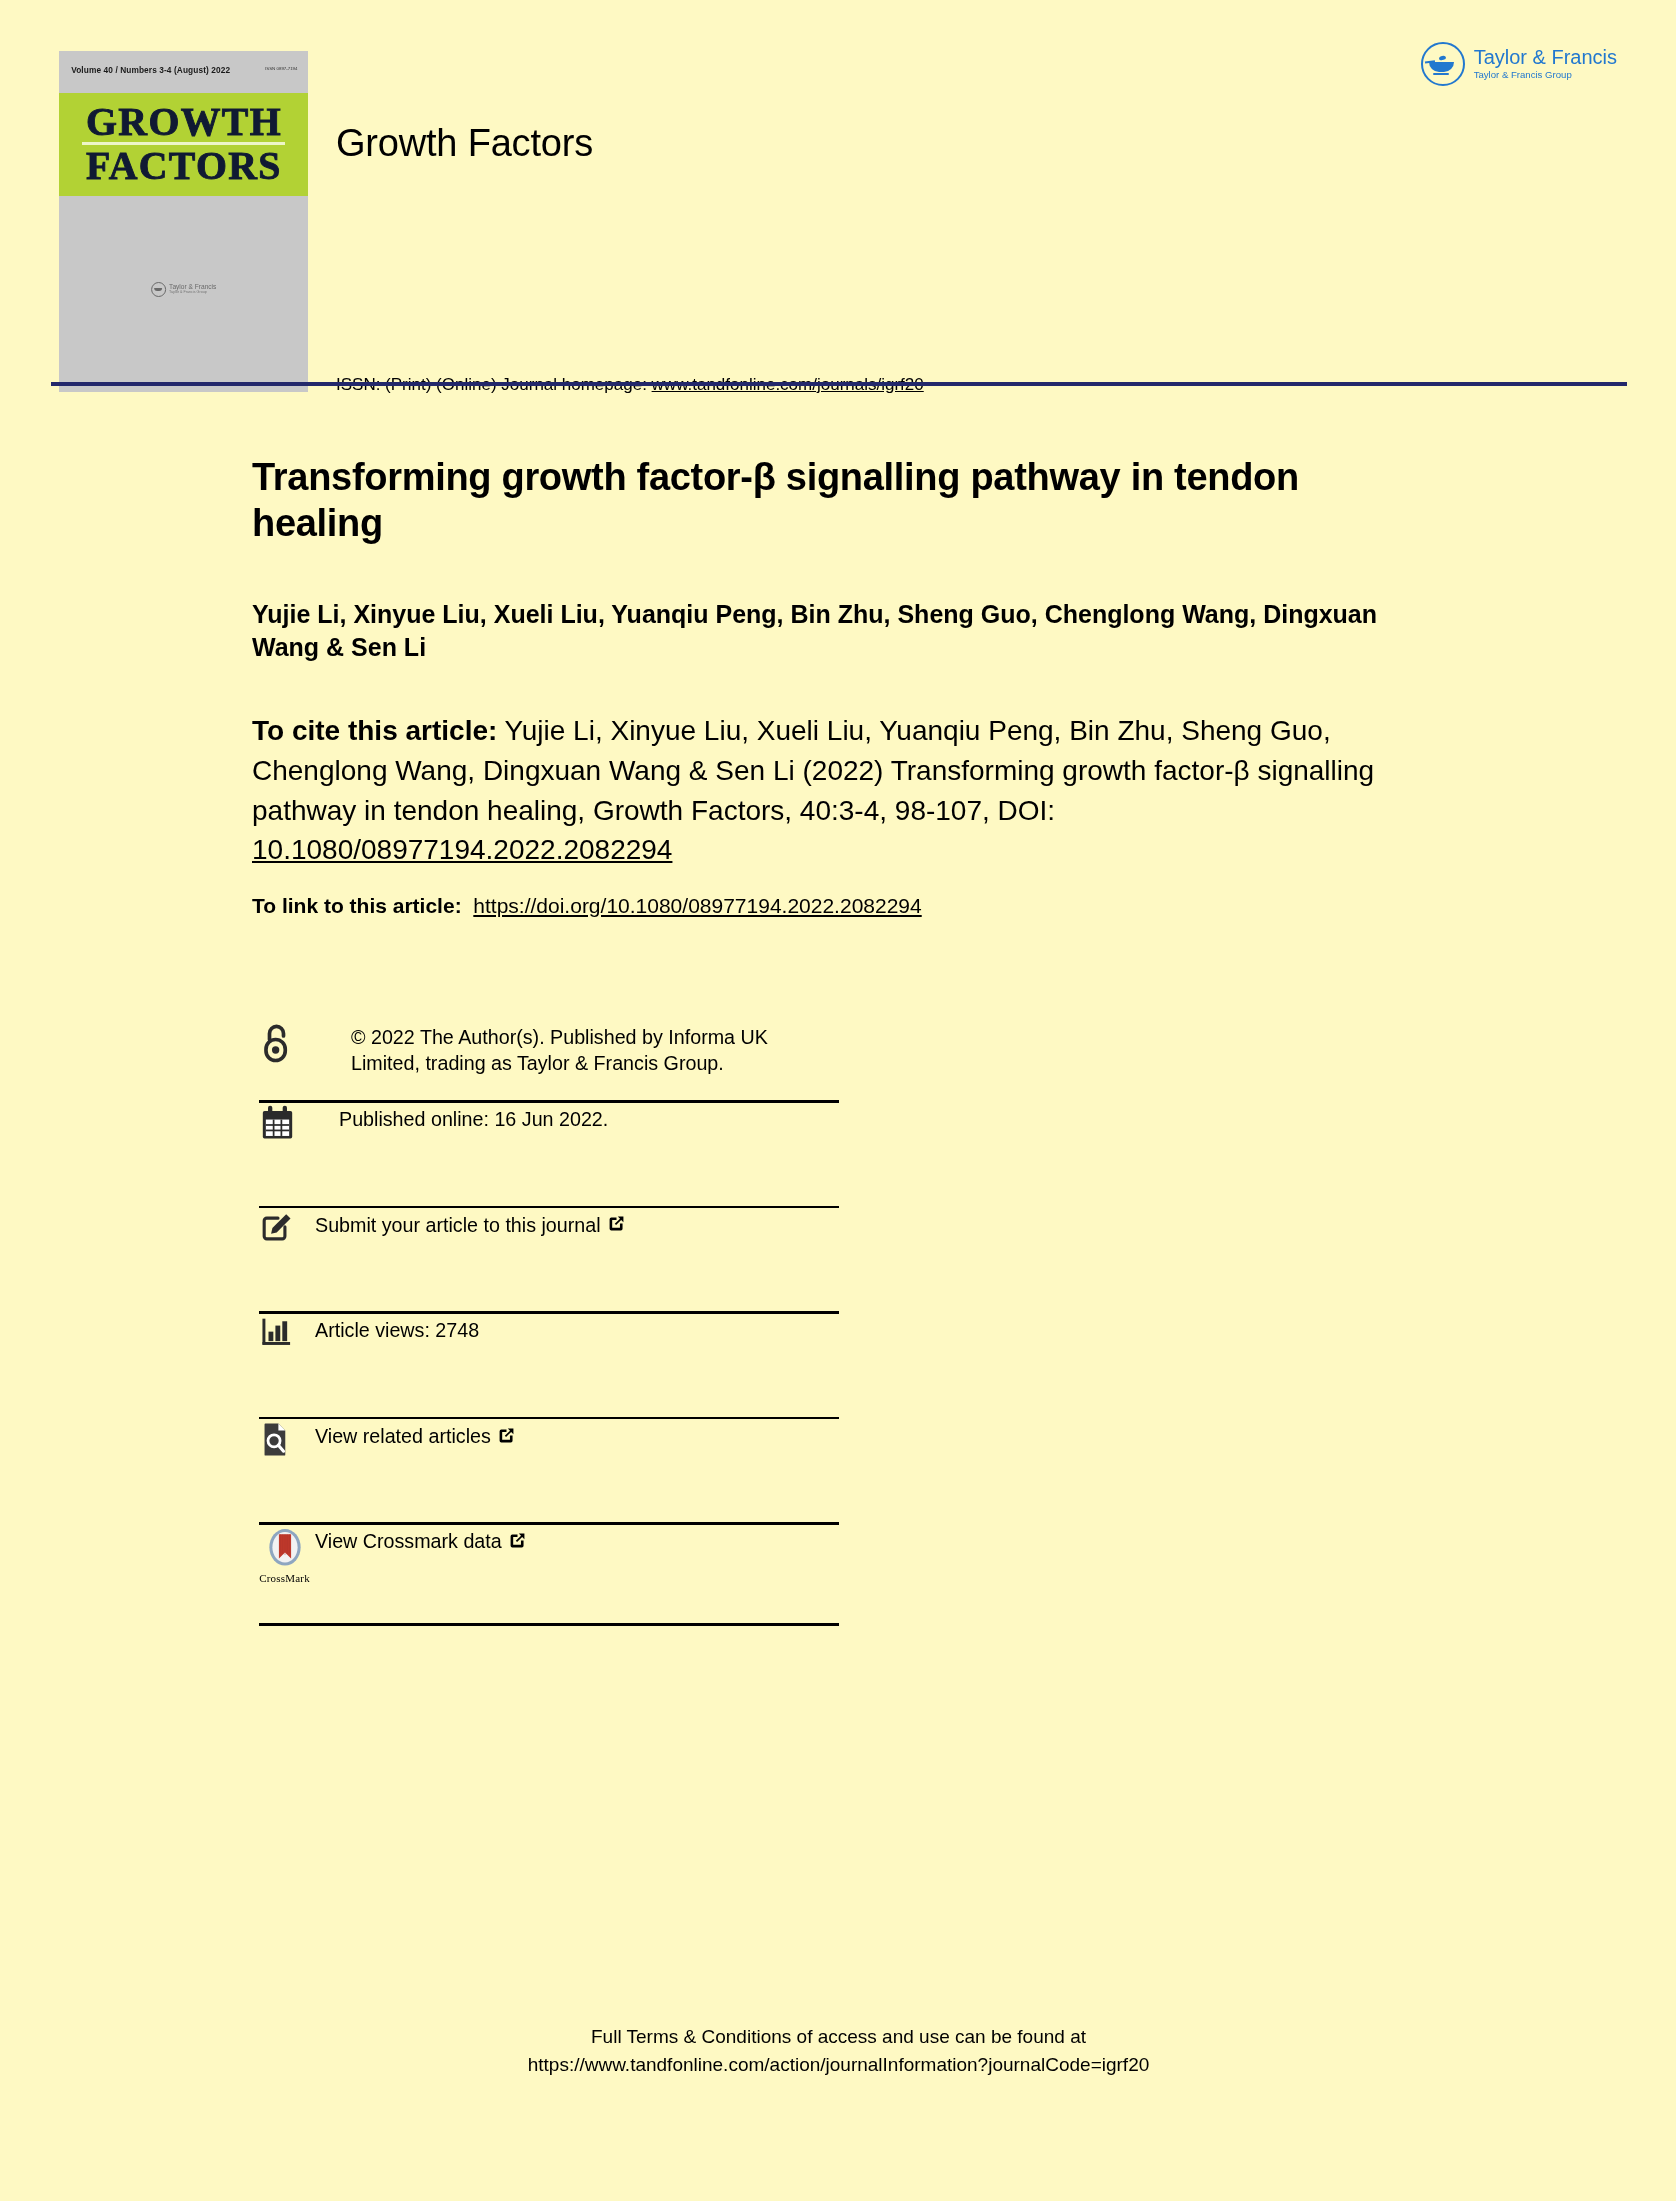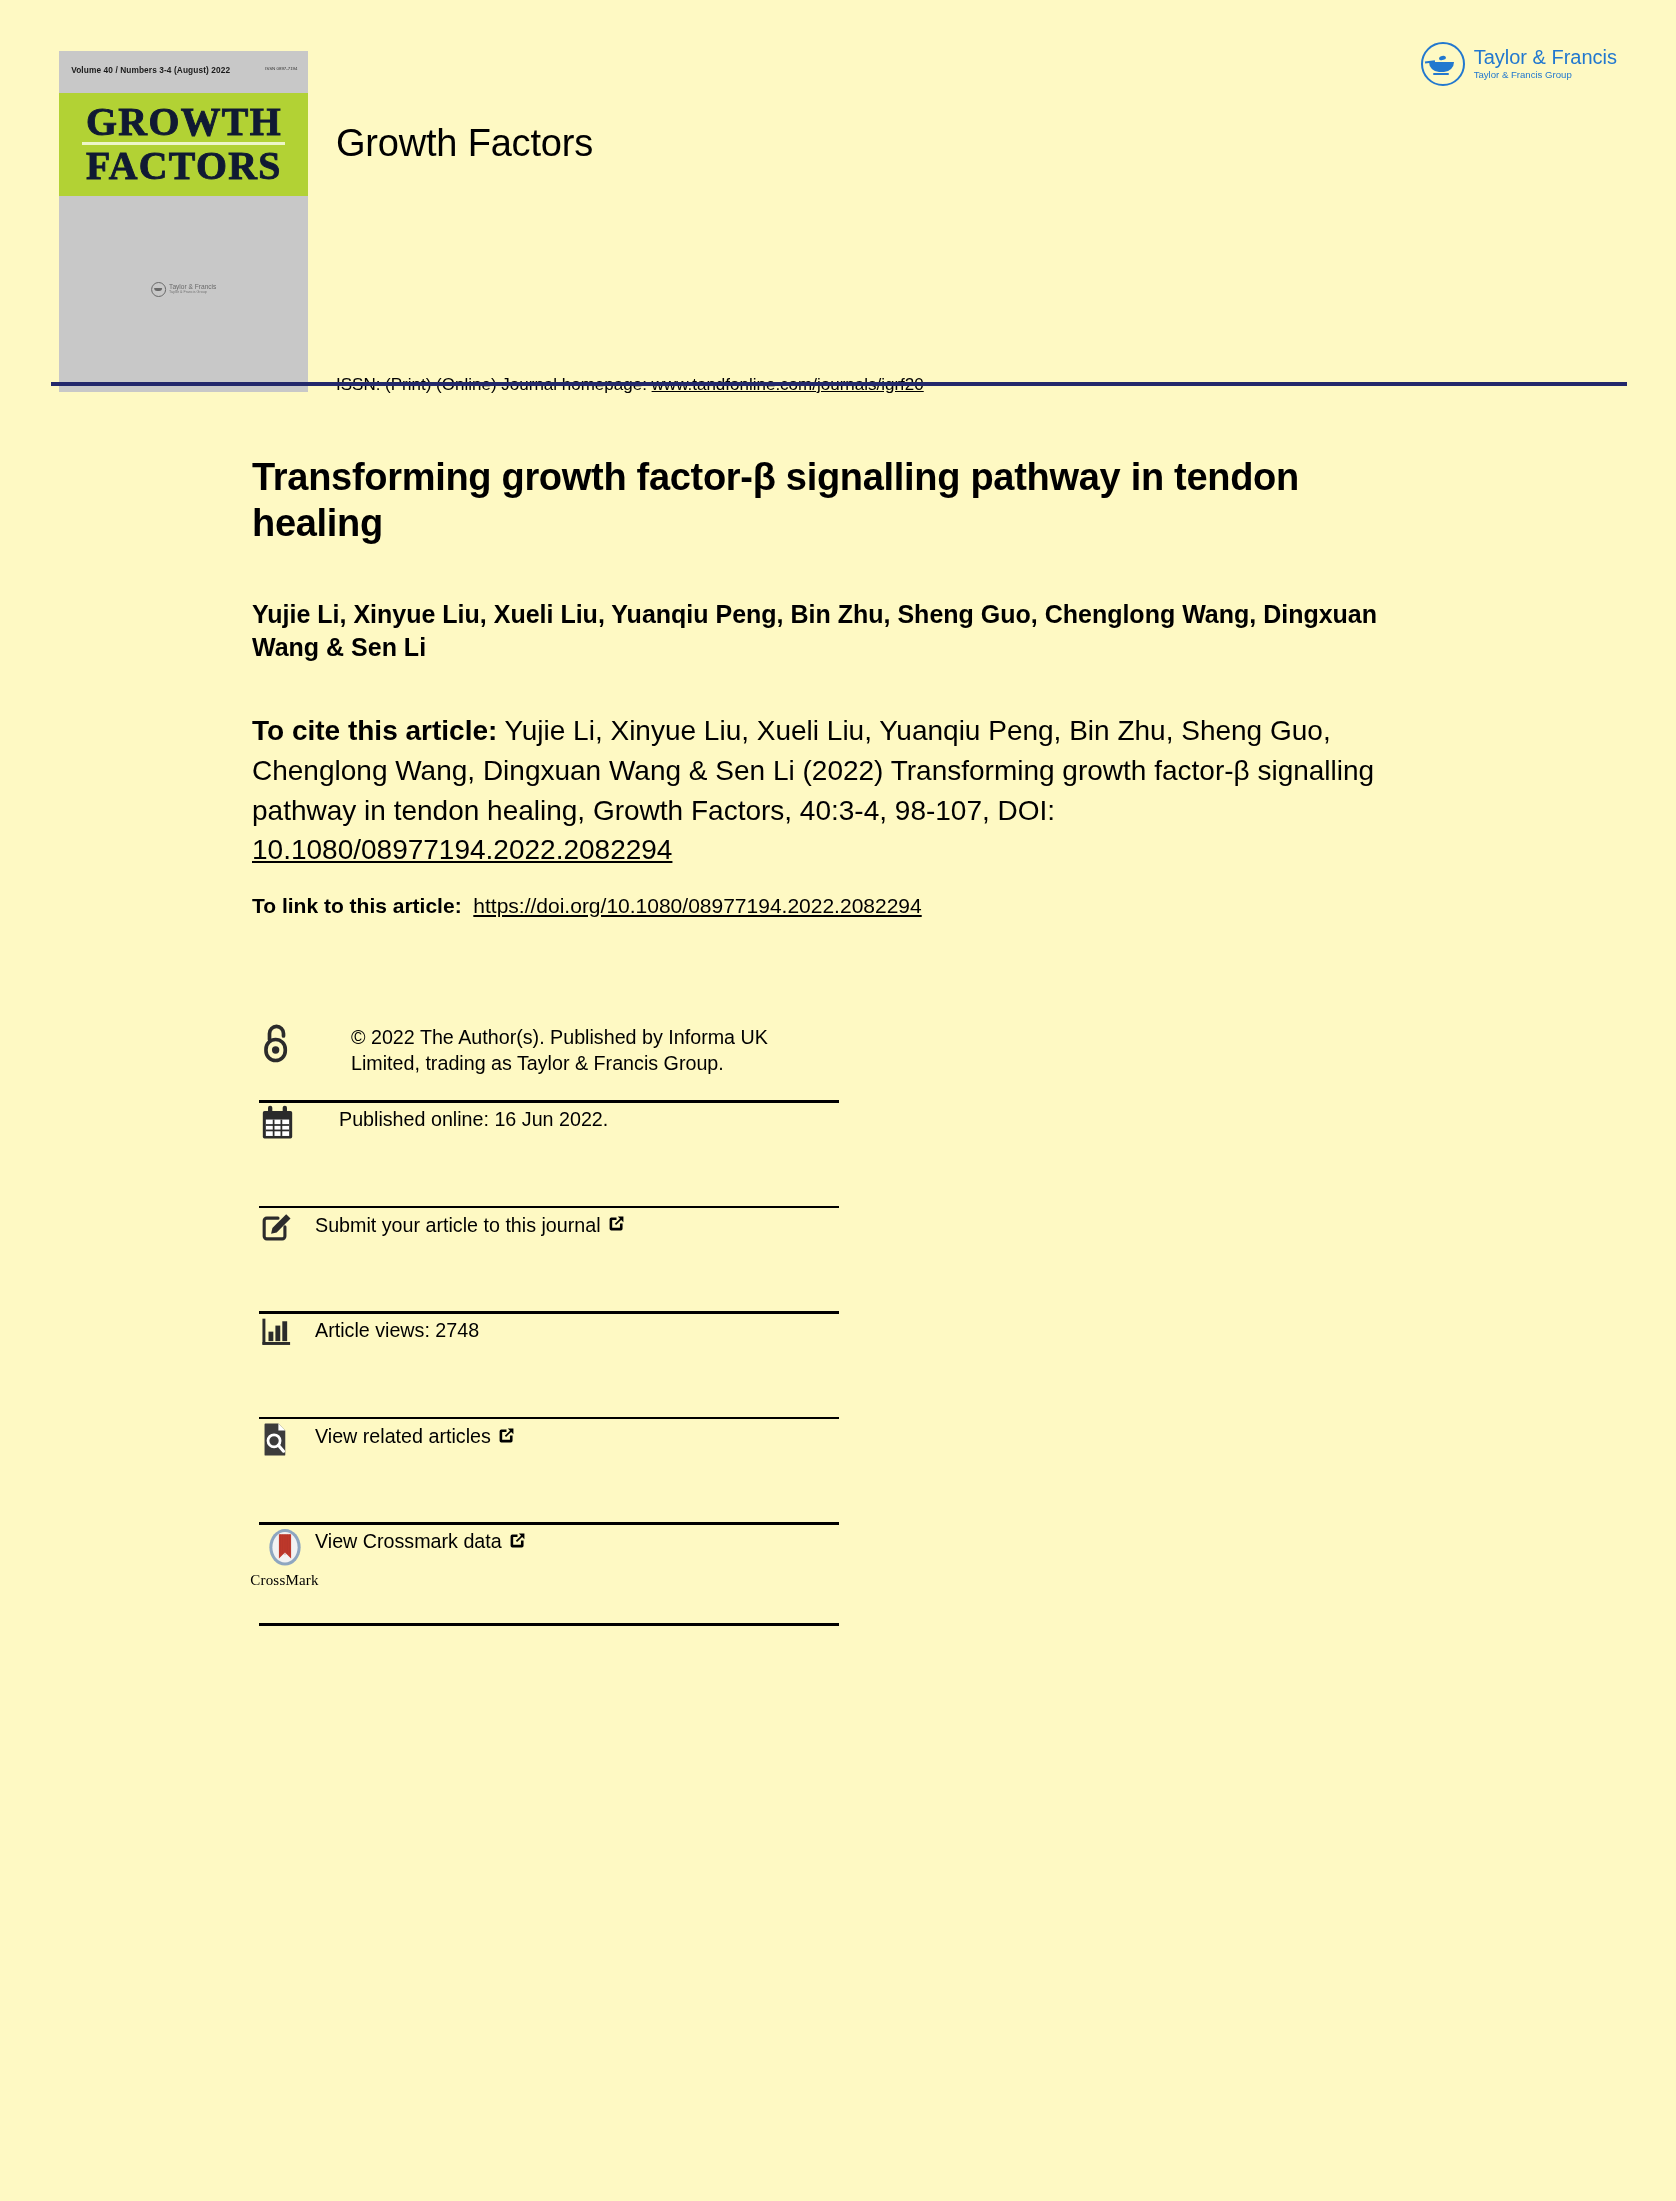--- a/index.html
+++ b/index.html
@@ -292,21 +292,21 @@
   }
 
   .crossmark-wrap {
     display: flex;
     flex-direction: column;
     align-items: center;
     width: 51px;
   }
   .crossmark-label {
     font-family: "Liberation Serif", serif;
-    font-size: 15px;
+    font-size: 11px;
     color: #000;
     margin-top: 0.9px;
     letter-spacing: 0.2px;
   }
 
   
   .footer {
     position: absolute;
     left: 0;
     top: 2023px;
@@ -486,15 +486,19 @@
             <path d="M3 6 a2 2 0 0 1 2-2 h6 v3 H6 v9 h9 v-5 h3 v6 a2 2 0 0 1 -2 2 H5 a2 2 0 0 1 -2 -2 z" fill="#000"></path>
             <path d="M12.5 3 H19 V9.5 L16.4 6.9 L10.5 12.8 L9 11.3 L15.1 5.4 z" fill="#000"></path>
           </svg>
         </span>
       </div>
     </div>
     <div class="meta-sep"></div>
 
   </div>
 
+  <div class="footer">
+    <div>Full Terms &amp; Conditions of access and use can be found at</div>
+    <div>https://www.tandfonline.com/action/journalInformation?journalCode=igrf20</div>
+  </div>
 
 </div>
 
 
 </body></html>

